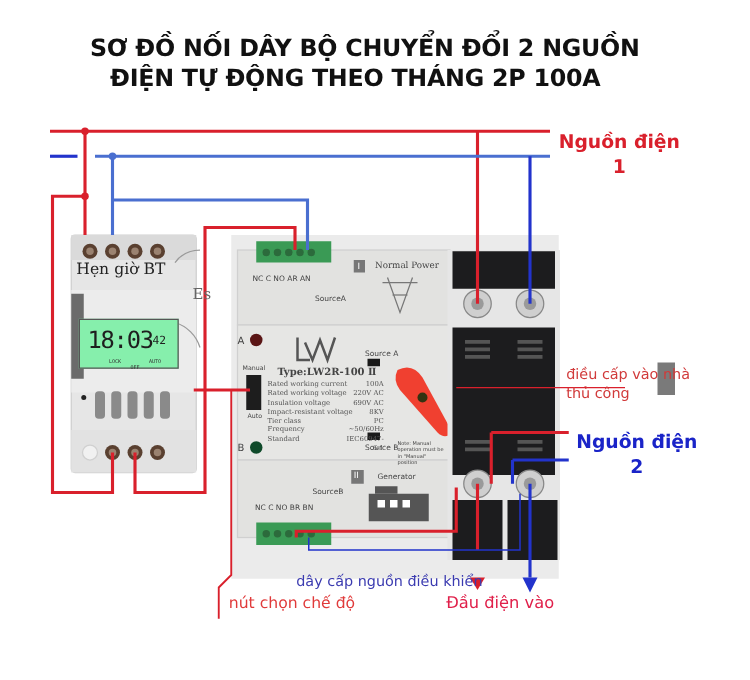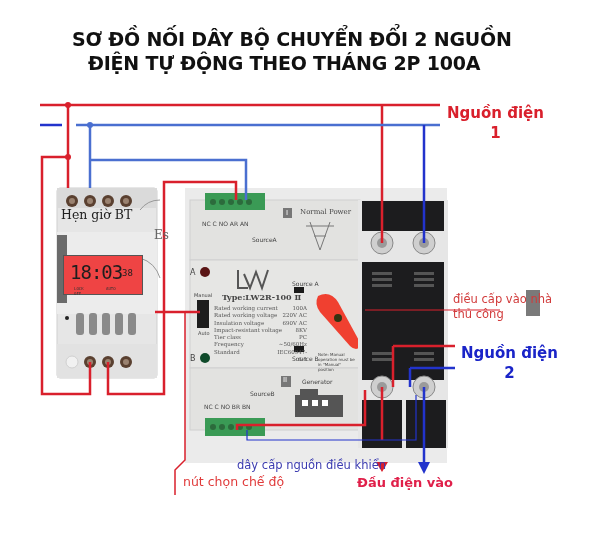--- a/index.html
+++ b/index.html
@@ -8,23 +8,23 @@
     .t1 { top: 28px; left: 72px; }
     .t2 { top: 52px; left: 88px; }
     svg { position: absolute; left: 0; top: 0; }
     .lbl { position: absolute; font-family: "DejaVu Sans", sans-serif; white-space: nowrap; }
     .src1 { left: 447px; top: 103px; color: #d9202c; font-weight: bold; font-size: 15px; text-align: center; line-height: 20px; }
     .src2 { left: 461px; top: 343px; color: #1a24c8; font-weight: bold; font-size: 15px; text-align: center; line-height: 20px; }
     .note-red { color: #d13a3a; font-size: 11.5px; line-height: 15px; }
     .n-manual { left: 453px; top: 292px; }
     .n-mode { left: 183px; top: 473px; font-size: 12.5px; line-height: 18px; color: #e03a3a; }
     .n-ctrl { left: 237px; top: 458px; font-size: 11.5px; color: #3b3bb0; }
-    .n-out { left: 357px; top: 474px; font-size: 13px; font-weight: bold; color: #e0204a; line-height: 18px; }
+    .n-out { left: 357px; top: 474px; font-size: 13px; font-weight: normal; color: #e0204a; line-height: 18px; }
     .sm { font-size: 6px; color: #444; font-family: "DejaVu Sans", sans-serif; position: absolute; white-space: nowrap; }
-    .lcd { position: absolute; left: 63px; top: 255px; width: 78px; height: 38px; background: #ef4444; border: 1px solid #555; font-family: "DejaVu Sans Mono", monospace; }
+    .lcd { position: absolute; left: 63px; top: 255px; width: 78px; height: 38px; background: #86efac; border: 1px solid #555; font-family: "DejaVu Sans Mono", monospace; text-align: center; }
     .lcd-time { position: absolute; left: 6px; top: 5px; font-size: 19px; color: #1e1e1e; letter-spacing: -1px; }
     .lcd-sec { position: absolute; left: 58px; top: 12px; font-size: 9px; color: #1e1e1e; }
     .lcd-tags { position: absolute; left: 10px; top: 30px; font-size: 4px; color: #333; word-spacing: 20px; }
     .timer-label { position: absolute; left: 61px; top: 207px; font-family: "DejaVu Serif", serif; font-size: 12.5px; color: #222; }
     .type-lbl { position: absolute; left: 222px; top: 292px; font-family: "DejaVu Serif", serif; font-size: 8px; font-weight: bold; color: #444; text-align: right; }
     .spec { position: absolute; left: 214px; top: 305px; font-family: "DejaVu Serif", serif; font-size: 5.5px; color: #555; line-height: 7.3px; }
     .spec-v { position: absolute; left: 275px; top: 305px; font-family: "DejaVu Serif", serif; font-size: 5.5px; color: #555; line-height: 7.3px; text-align: right; width: 32px; }
   </style>
 </head>
 <body>
@@ -192,21 +192,21 @@
   <circle cx="90" cy="125" r="3" fill="#4a6fd0"></circle>
 
   <path d="M376 462 L388 462 L382 472 Z" fill="#d9202c"></path>
   <path d="M418 462 L430 462 L424 474 Z" fill="#2233cc"></path>
 </svg>
 
 <div class="timer-label">Hẹn giờ BT</div>
 <div class="sm" style="left:140px;top:228px;font-size:12px;font-family:'DejaVu Serif',serif;color:#666;margin-left:14px;">Es</div>
 <div class="lcd">
   <span class="lcd-time">18:03</span>
-  <span class="lcd-sec">38</span>
+  <span class="lcd-sec">42</span>
   <span class="lcd-tags">LOCK AUTO OFF</span>
 </div>
 
 <div class="sm" style="left:202px;top:220px;">NC C NO AR AN</div>
 <div class="sm" style="left:252px;top:236px;">SourceA</div>
 <div class="sm" style="left:286px;top:209px;color:#fff;font-size:7px;">I</div>
 <div class="sm" style="left:300px;top:208px;font-size:7px;font-family:'DejaVu Serif',serif;">Normal Power</div>
 <div class="sm" style="left:190px;top:268px;font-size:8px;">A</div>
 <div class="sm" style="left:190px;top:354px;font-size:8px;">B</div>
 <div class="sm" style="left:194px;top:292px;font-size:5px;">Manual</div>

